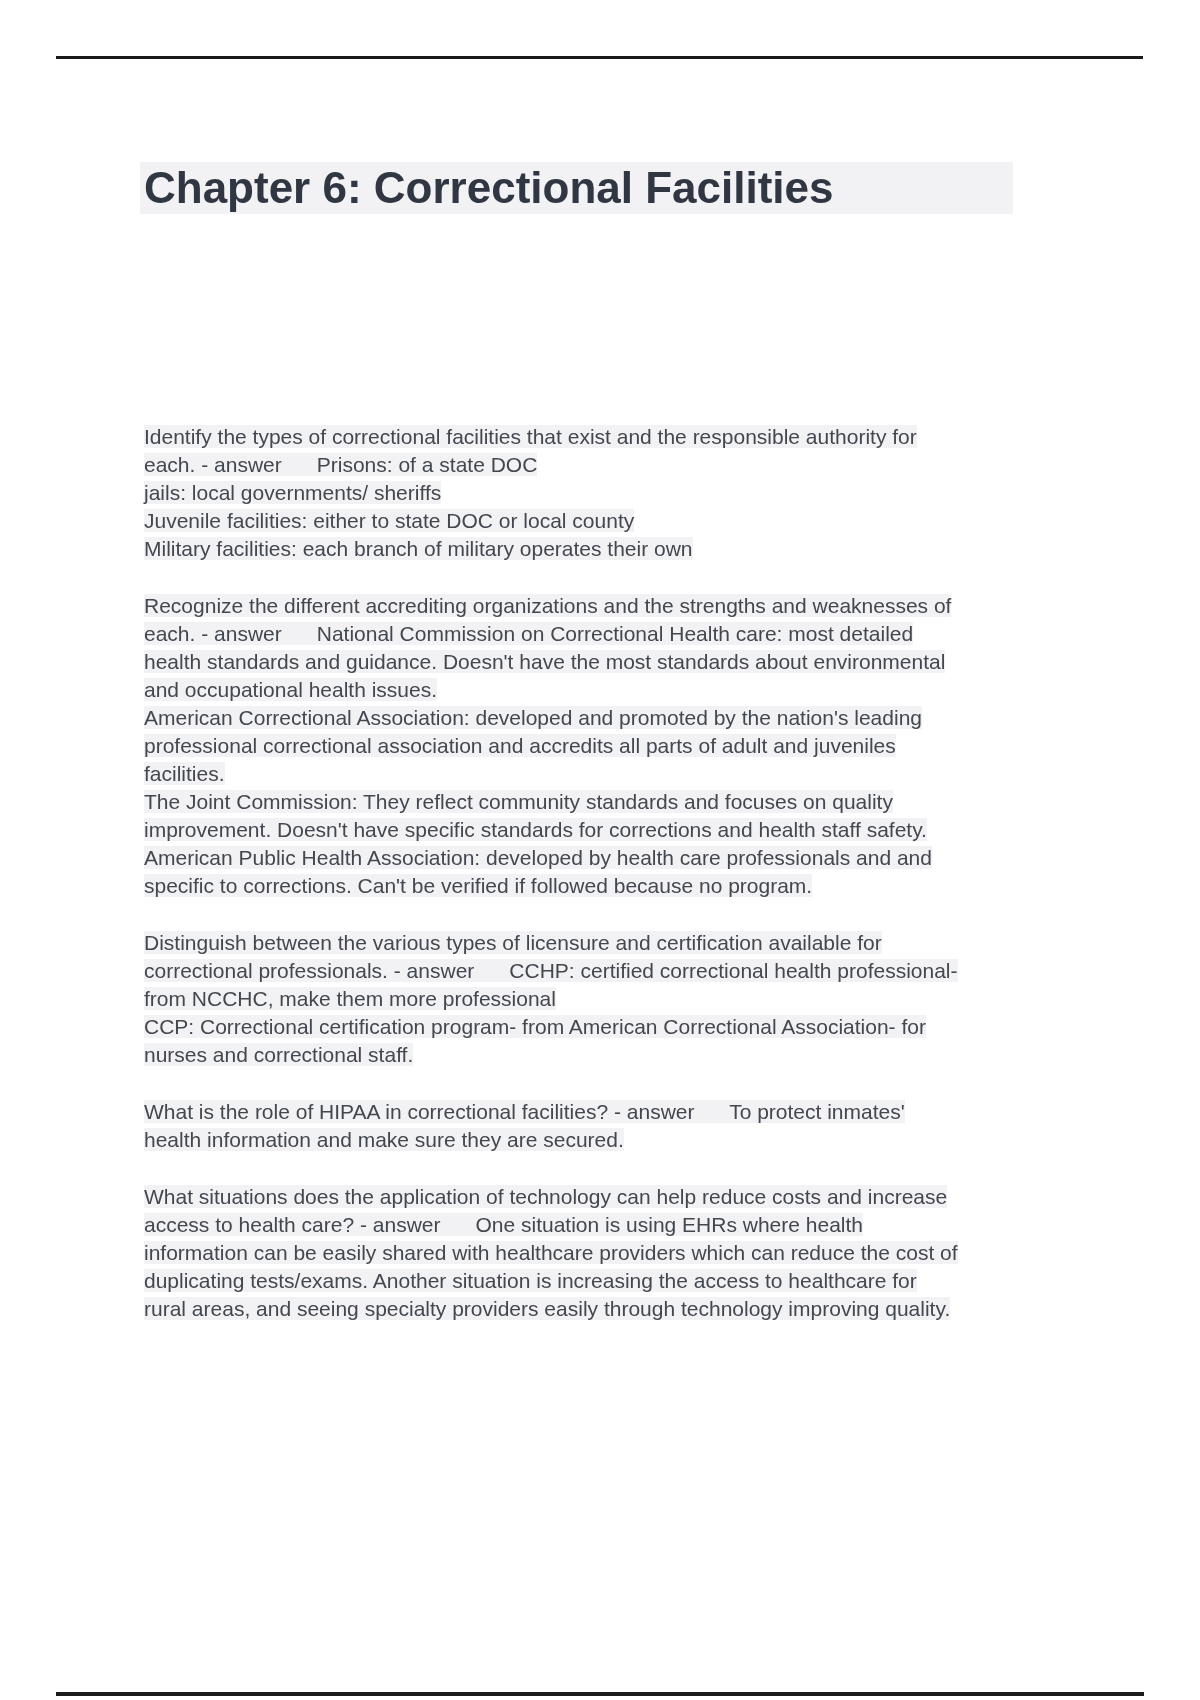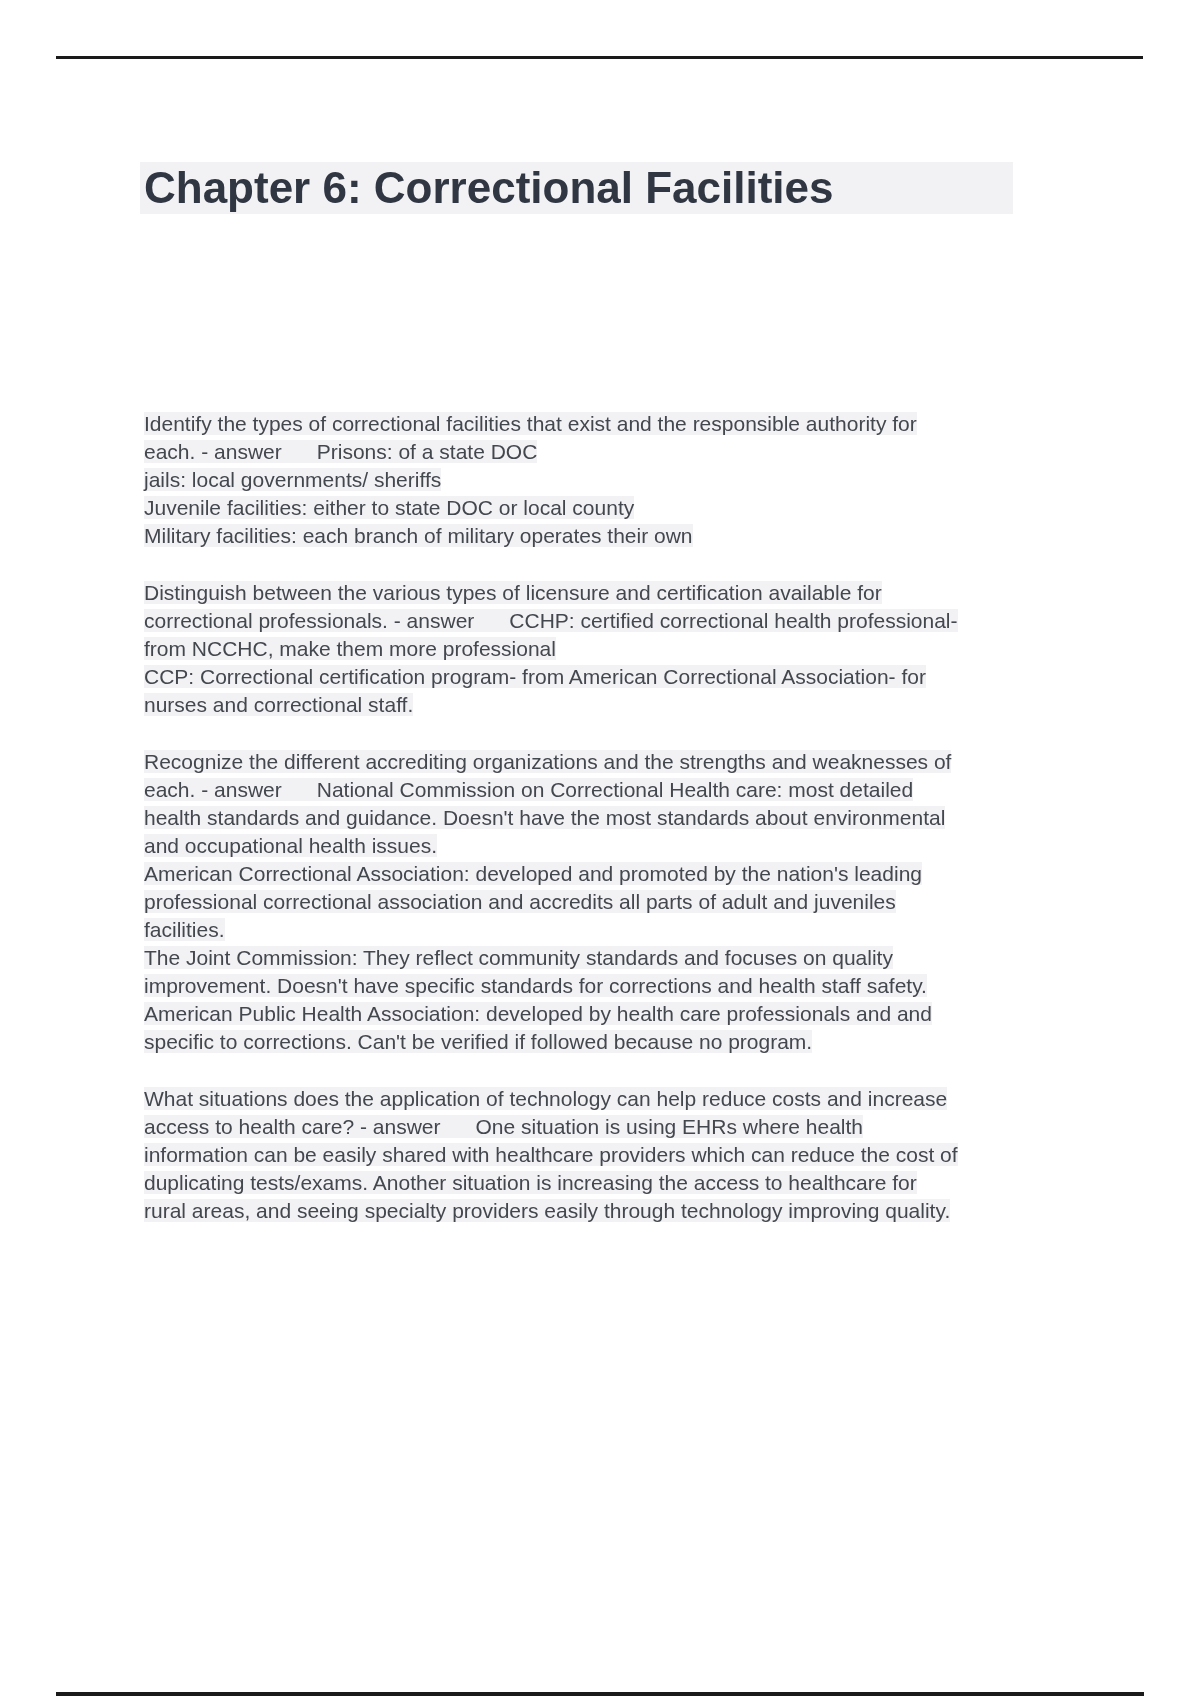--- a/index.html
+++ b/index.html
@@ -50,21 +50,21 @@
     background: var(--highlight-color);
     color: var(--title-color);
     font-size: 44px;
     font-weight: bold;
     line-height: 52px;
     white-space: nowrap;
   }
   .content {
     position: absolute;
     left: 144px;
-    top: 410px;
+    top: 423px;
     width: 960px;
     color: var(--body-color);
     font-size: 21px;
     line-height: 28px;
   }
   .content p {
     margin: 0 0 29px 0;
     white-space: pre-wrap;
   }
   .content p .hl {
@@ -79,36 +79,38 @@
   <div class="rule rule-top"></div>
 
   <h1 class="doc-title">Chapter 6: Correctional Facilities</h1>
 
   <div class="content">
     <p><span class="hl">Identify the types of correctional facilities that exist and the responsible authority for
 each. - answer      Prisons: of a state DOC
 jails: local governments/ sheriffs
 Juvenile facilities: either to state DOC or local county
 Military facilities: each branch of military operates their own</span></p>
-    <p><span class="hl">Distinguish between the various types of licensure and certification available for
-correctional professionals. - answer      CCHP: certified correctional health professional-
-from NCCHC, make them more professional
-CCP: Correctional certification program- from American Correctional Association- for
-nurses and correctional staff.</span></p>
     <p><span class="hl">Recognize the different accrediting organizations and the strengths and weaknesses of
 each. - answer      National Commission on Correctional Health care: most detailed
 health standards and guidance. Doesn't have the most standards about environmental
 and occupational health issues.
 American Correctional Association: developed and promoted by the nation's leading
 professional correctional association and accredits all parts of adult and juveniles
 facilities.
 The Joint Commission: They reflect community standards and focuses on quality
 improvement. Doesn't have specific standards for corrections and health staff safety.
 American Public Health Association: developed by health care professionals and and
 specific to corrections. Can't be verified if followed because no program.</span></p>
+    <p><span class="hl">Distinguish between the various types of licensure and certification available for
+correctional professionals. - answer      CCHP: certified correctional health professional-
+from NCCHC, make them more professional
+CCP: Correctional certification program- from American Correctional Association- for
+nurses and correctional staff.</span></p>
+    <p><span class="hl">What is the role of HIPAA in correctional facilities? - answer      To protect inmates'
+health information and make sure they are secured.</span></p>
     <p><span class="hl">What situations does the application of technology can help reduce costs and increase
 access to health care? - answer      One situation is using EHRs where health
 information can be easily shared with healthcare providers which can reduce the cost of
 duplicating tests/exams. Another situation is increasing the access to healthcare for
 rural areas, and seeing specialty providers easily through technology improving quality.</span></p>
   </div>
 
   <div class="rule rule-bottom"></div>
 
 </div>

